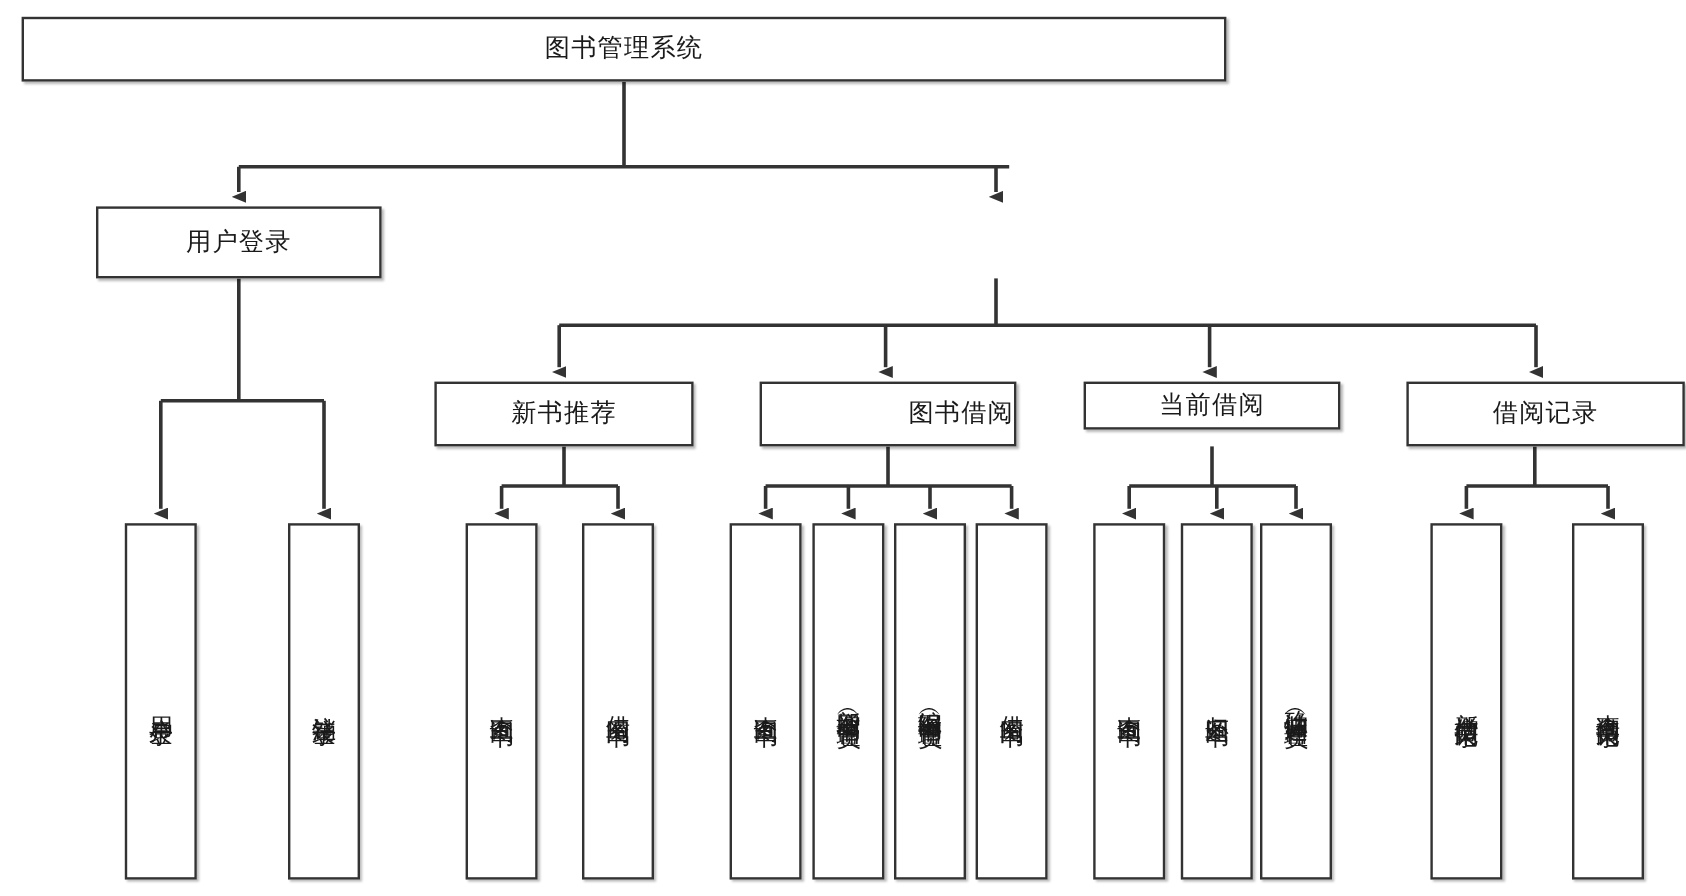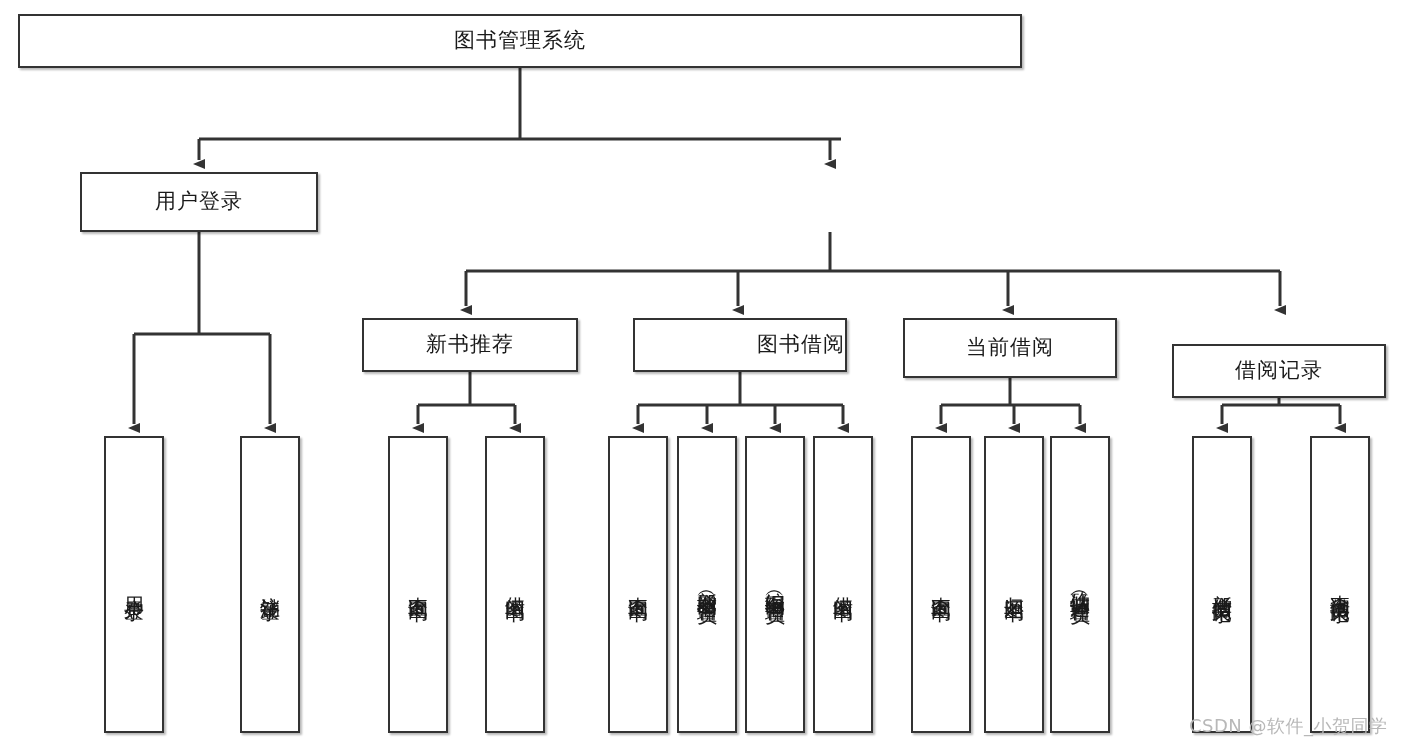--- a/index.html
+++ b/index.html
@@ -147,24 +147,24 @@
   <div class="node node-h" style="left:80px; top:172px; width:238px; height:60px;">
     <span>用户登录</span>
   </div>
 
   <div class="node node-h" style="left:362px; top:318px; width:216px; height:54px;">
     <span>新书推荐</span>
   </div>
   <div class="node node-h" style="left:633px; top:318px; width:214px; height:54px;justify-content:flex-end;">
     <span>图书借阅</span>
   </div>
-  <div class="node node-h" style="left:903px; top:318px; width:214px; height:60px;">
+  <div class="node node-h" style="left:903px; top:318px; width:214px; height:40px;">
     <span>当前借阅</span>
   </div>
-  <div class="node node-h" style="left:1172px; top:318px; width:214px; height:54px;margin-top:26px;">
+  <div class="node node-h" style="left:1172px; top:318px; width:232px; height:54px;">
     <span>借阅记录</span>
   </div>
 
   <div class="node node-v" style="left:104px; top:436px; width:60px; height:297px;">
     <span class="vtext">用户登录</span>
   </div>
   <div class="node node-v" style="left:240px; top:436px; width:60px; height:297px;">
     <span class="vtext">注销登录</span>
   </div>
 
@@ -198,15 +198,14 @@
     <span class="vtext">确认归还（管理员）</span>
   </div>
 
   <div class="node node-v" style="left:1192px; top:436px; width:60px; height:297px;">
     <span class="vtext">新增借阅记录</span>
   </div>
   <div class="node node-v" style="left:1310px; top:436px; width:60px; height:297px;">
     <span class="vtext">查询借阅记录</span>
   </div>
 
-  <div id="watermark">CSDN @软件_小贺同学</div>
 
 </div>
 
 </body></html>

